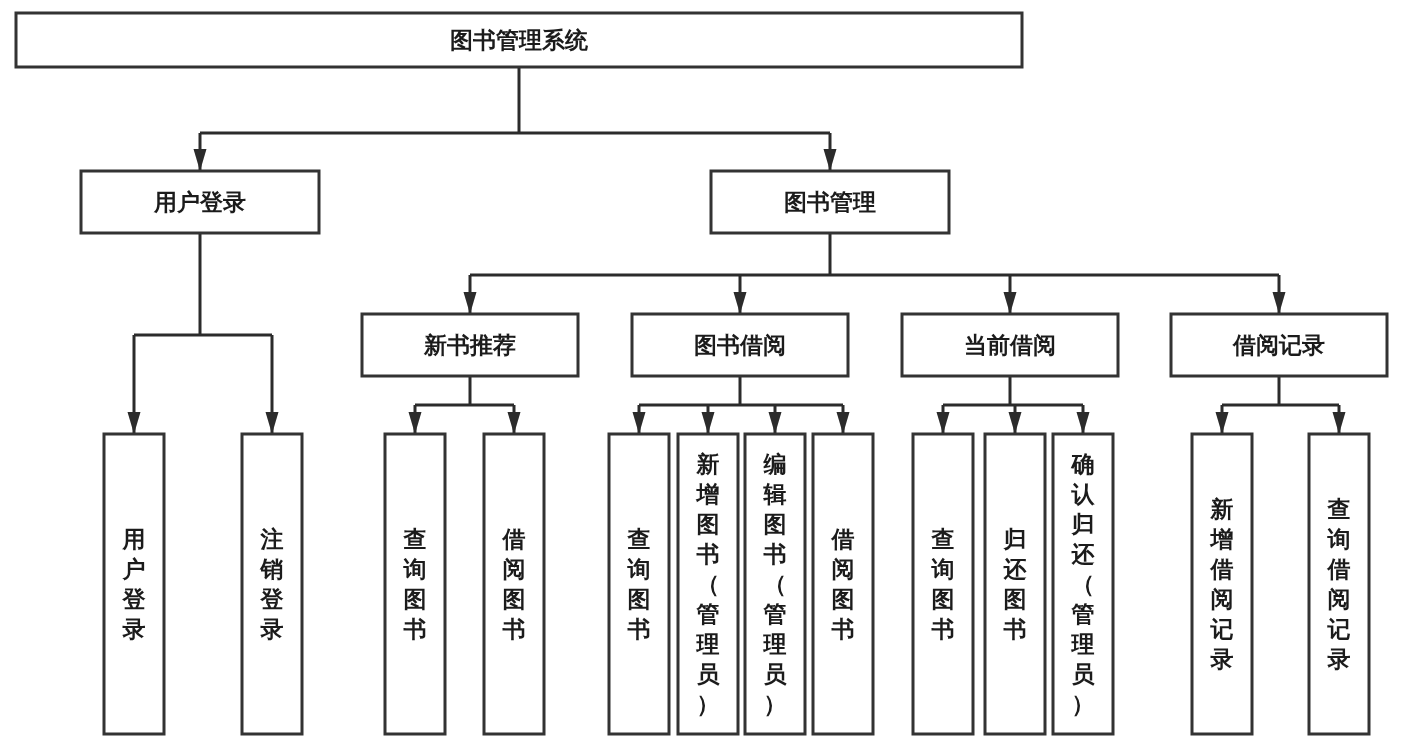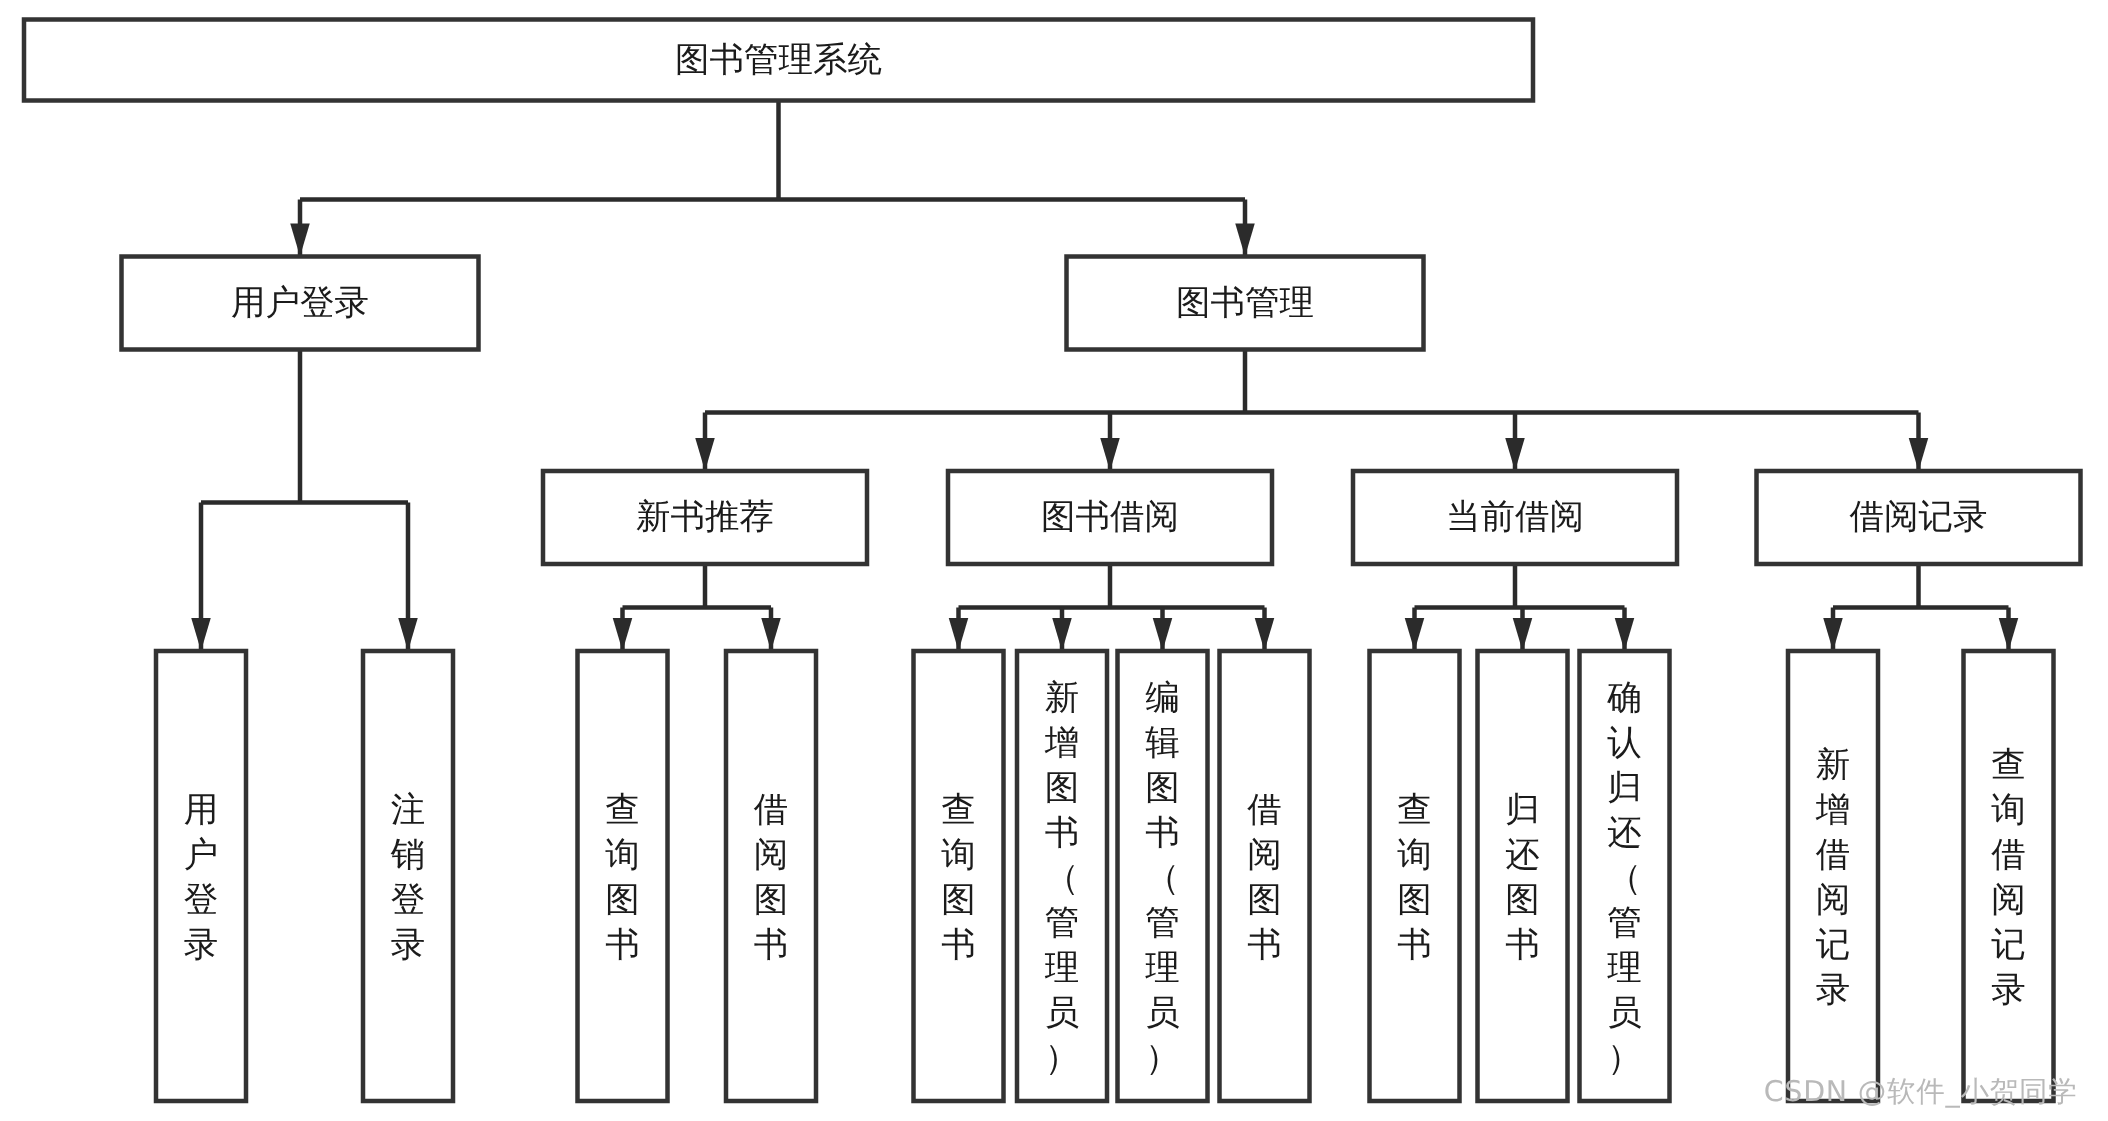--- a/index.html
+++ b/index.html
@@ -13,20 +13,21 @@
     position: relative;
     font-family: "DejaVu Sans", "Liberation Sans", sans-serif;
     overflow: hidden;
   }
   #diagram-root {
     position: absolute;
     left: 0;
     top: 0;
     width: 1395px;
     height: 747px;
+    font-weight: bold;
   }
   svg.flow {
     display: block;
     width: 1405px;
     height: 747px;
   }
   .node-rect {
     fill: #ffffff;
     stroke: #333333;
     stroke-width: 3;
@@ -201,14 +202,13 @@
         <g>
           <rect x="1192" y="434" width="60" height="300" class="node-rect"></rect>
           <text x="1222" class="node-label-v"><tspan x="1222" y="517.4">新</tspan><tspan x="1222" y="547.4">增</tspan><tspan x="1222" y="577.4">借</tspan><tspan x="1222" y="607.4">阅</tspan><tspan x="1222" y="637.4">记</tspan><tspan x="1222" y="667.4">录</tspan></text>
         </g>
         <g>
           <rect x="1309" y="434" width="60" height="300" class="node-rect"></rect>
           <text x="1339" class="node-label-v"><tspan x="1339" y="517.4">查</tspan><tspan x="1339" y="547.4">询</tspan><tspan x="1339" y="577.4">借</tspan><tspan x="1339" y="607.4">阅</tspan><tspan x="1339" y="637.4">记</tspan><tspan x="1339" y="667.4">录</tspan></text>
         </g>
       </g>
   </svg>
-  <div class="watermark">CSDN @软件_小贺同学</div>
 </div>
 
 </body></html>

